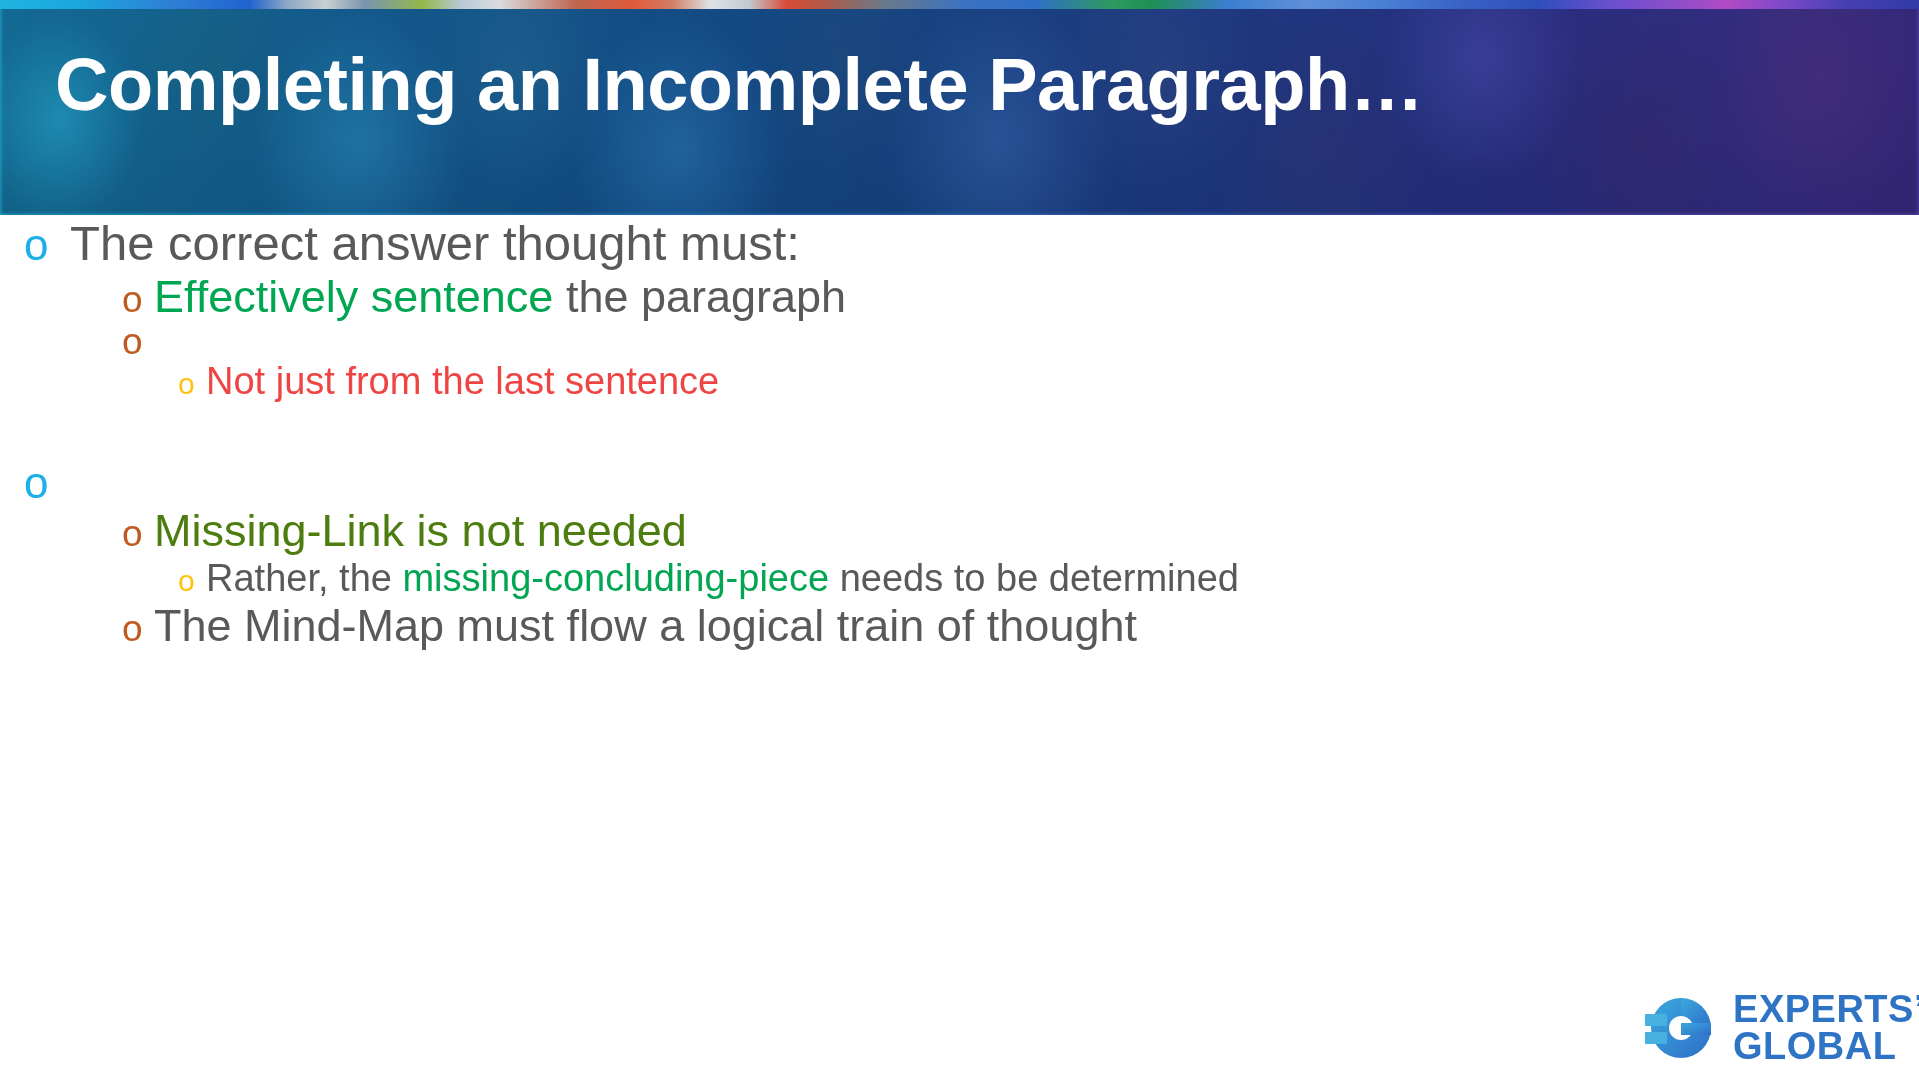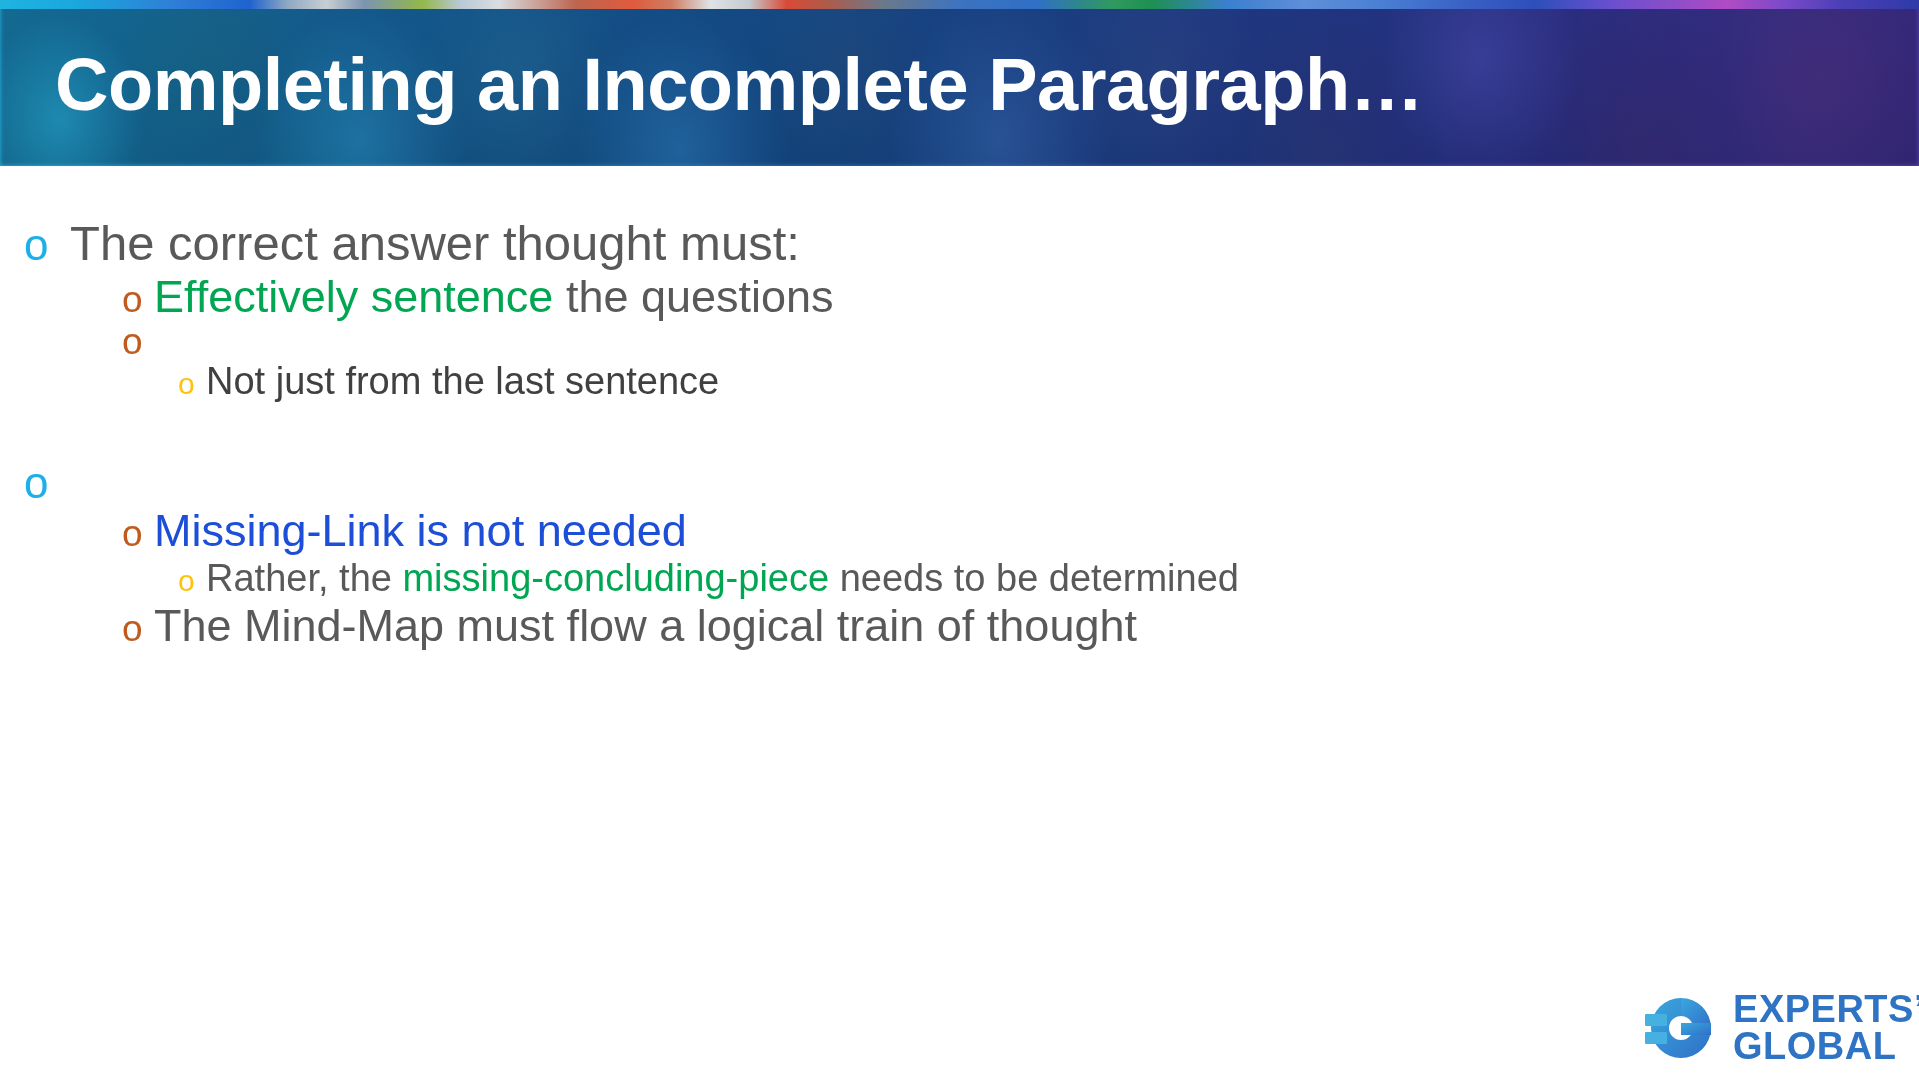--- a/index.html
+++ b/index.html
@@ -8,21 +8,21 @@
     background:#ffffff;
     font-family:"Liberation Sans", sans-serif;
     overflow:hidden;
     position:relative;
   }
 
   
   #banner{
     position:absolute;
     left:0; top:0;
-    width:1919px; height:166px;
+    width:1919px; height:215px;
     overflow:hidden;
   }
   
   #banner .photo{
     position:absolute; inset:0;
     background:
       radial-gradient(ellipse 120px 150px at 60px 120px, rgba(255,235,215,.55), transparent 70%),
       radial-gradient(ellipse 130px 160px at 210px 60px, rgba(120,80,60,.45), transparent 70%),
       radial-gradient(ellipse 150px 180px at 360px 140px, rgba(255,225,200,.5), transparent 72%),
       radial-gradient(ellipse 140px 175px at 520px 70px, rgba(200,150,120,.45), transparent 70%),
@@ -120,22 +120,22 @@
   .lvl2{ padding-left:122px; }
   .lvl2 .marker{ color:#C05A1E; font-size:37px; width:32px; }
   .lvl2 .btext{ font-size:45px; color:#595959; }
 
   
   .lvl3{ padding-left:178px; }
   .lvl3 .marker{ color:#FFC20E; font-size:30px; width:28px; }
   .lvl3 .btext{ font-size:38px; color:#595959; }
 
   .green{ color:#00A651; }
-  .cyan { color:#1d4ed8;text-align:center; }
-  .coral{ color:#404040; }
+  .cyan { color:#4d7c0f;text-align:center; }
+  .coral{ color:#ef4444; }
   .gray { color:#595959; }
 
   .gap{ height:58px; }
 
   
   #logo{
     position:absolute;
     right:-6px; bottom:14px;
     display:flex;
     align-items:center;
@@ -164,21 +164,21 @@
 </div>
 
 <div id="content">
   <div id="bullet-list">
       <div class="bullet-row lvl1">
         <span class="marker">o</span>
         <span class="btext"><span class="gray">The correct answer thought must:</span></span>
       </div>
       <div class="bullet-row lvl2">
         <span class="marker">o</span>
-        <span class="btext"><span class="green">Effectively sentence</span><span class="gray"> the questions</span></span>
+        <span class="btext"><span class="green">Effectively sentence</span><span class="gray"> the paragraph</span></span>
       </div>
       <div class="bullet-row lvl2">
         <span class="marker">o</span>
       </div>
       <div class="bullet-row lvl3">
         <span class="marker">o</span>
         <span class="btext"><span class="coral">Not just from the last sentence</span></span>
       </div>
       <div class="gap"></div>
       <div class="bullet-row lvl1">

